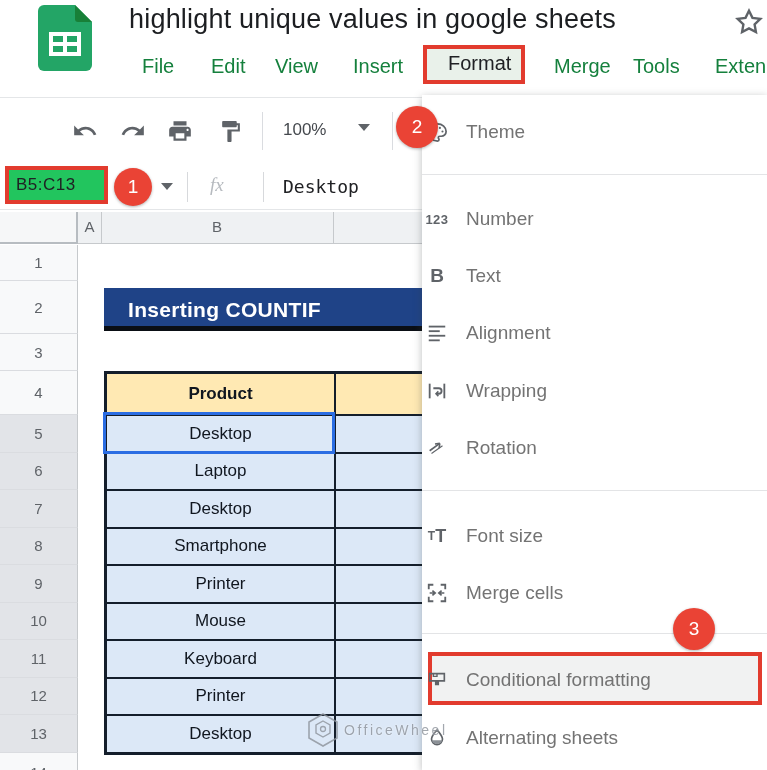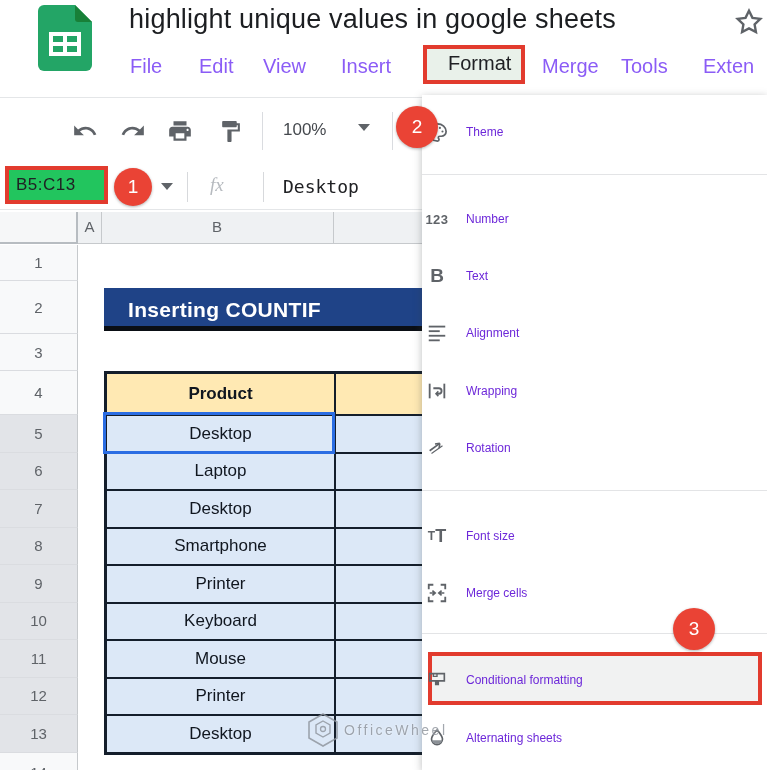--- a/index.html
+++ b/index.html
@@ -4,21 +4,21 @@
 <style>
   * { margin:0; padding:0; box-sizing:border-box; }
   html,body { width:767px; height:770px; overflow:hidden; background:#fff;
               font-family:"Liberation Sans", sans-serif; position:relative; }
   .abs { position:absolute; }
 
   
   #sheets-logo { left:38px; top:5px; }
   #doc-title { left:129px; top:4px; font-size:27px; font-weight:500; color:#1c1e21; letter-spacing:.2px; white-space:nowrap; }
   #star { left:733px; top:6px; color:#5f6368; }
-  .menu-item { top:55px; font-size:20px; color:#8b5cf6; white-space:nowrap; cursor:default; }
+  .menu-item { top:55px; font-size:20px; color:#15803d; white-space:nowrap; cursor:default;margin-left:12px; }
   #menu-format-box { left:423px; top:45px; border:4px solid #e23b2e; background:#e9f1ea; padding:3px 10px 5px 10px; }
   #menu-format-box span { font-size:20px; color:#202124;margin-left:11px; }
   #menubar-divider { left:0; top:97px; width:423px; height:1px; background:#e4e6e8; }
 
   
   .tb-icon { top:116px; width:30px; height:30px; display:flex; align-items:center; justify-content:center; }
   .tb-sep { top:112px; width:1px; height:38px; background:#dadce0; }
   #zoom-ctl { left:283px; top:120px; font-size:17px; color:#45494e; }
   #zoom-arrow { left:358px; top:124px; width:0; height:0; border-left:6px solid transparent; border-right:6px solid transparent; border-top:7px solid #5f6368; }
 
@@ -52,21 +52,21 @@
   .t-c { flex:1; }
   .t-head { height:42px; background:#ffe9b3; font-weight:bold; }
   .t-data { height:37.5px; background:#dce8f7; }
   #sel-b5 { left:103px; top:200px; width:232px; height:42px; border:3px solid #2b6de3; pointer-events:none; }
 
   
   #format-menu { left:422px; top:95px; width:345px; height:675px; background:#fff;
                  box-shadow:0 2px 8px rgba(60,64,67,.35); }
   .fm-item { position:absolute; left:0; width:100%; height:46px; display:flex; align-items:center; }
   .fm-ico { width:30px; display:flex; align-items:center; justify-content:center; color:#5f6368; }
-  .fm-label { margin-left:14px; font-size:12px; color:#6d28d9; white-space:nowrap;text-align:right; }
+  .fm-label { margin-left:14px; font-size:19px; color:#737373; white-space:nowrap;text-align:right; }
   .fm-sep { position:absolute; left:0; width:100%; height:1px; background:#e3e4e6; }
   #cf-redbox { position:absolute; left:6px; top:557px; width:334px; height:53px; border:4px solid #e23b2e; background:#f1f2f2; }
   .ico-123 { font-size:13px; font-weight:bold; letter-spacing:.5px; color:#5f6368; }
   .ico-B { font-size:19px; font-weight:bold; color:#5f6368; }
   .ico-TT { font-weight:bold; color:#5f6368; }
   .ico-TT .t1{ font-size:12px; } .ico-TT .t2{ font-size:18px; }
 
   
   .num-circle { border-radius:50%; background:#ea4335; color:#fff; font-size:19px;
                 display:flex; align-items:center; justify-content:center; box-shadow:0 1px 3px rgba(0,0,0,.3); z-index:40; }
@@ -194,25 +194,25 @@
       </div>
     <div class="t-row">
         <div class="t-cell t-b t-data">Smartphone</div>
         <div class="t-cell t-c t-data"></div>
       </div>
     <div class="t-row">
         <div class="t-cell t-b t-data">Printer</div>
         <div class="t-cell t-c t-data"></div>
       </div>
     <div class="t-row">
+        <div class="t-cell t-b t-data">Mouse</div>
+        <div class="t-cell t-c t-data"></div>
+      </div>
+    <div class="t-row">
         <div class="t-cell t-b t-data">Keyboard</div>
-        <div class="t-cell t-c t-data"></div>
-      </div>
-    <div class="t-row">
-        <div class="t-cell t-b t-data">Mouse</div>
         <div class="t-cell t-c t-data"></div>
       </div>
     <div class="t-row">
         <div class="t-cell t-b t-data">Printer</div>
         <div class="t-cell t-c t-data"></div>
       </div>
     <div class="t-row">
         <div class="t-cell t-b t-data">Desktop</div>
         <div class="t-cell t-c t-data"></div>
       </div>

